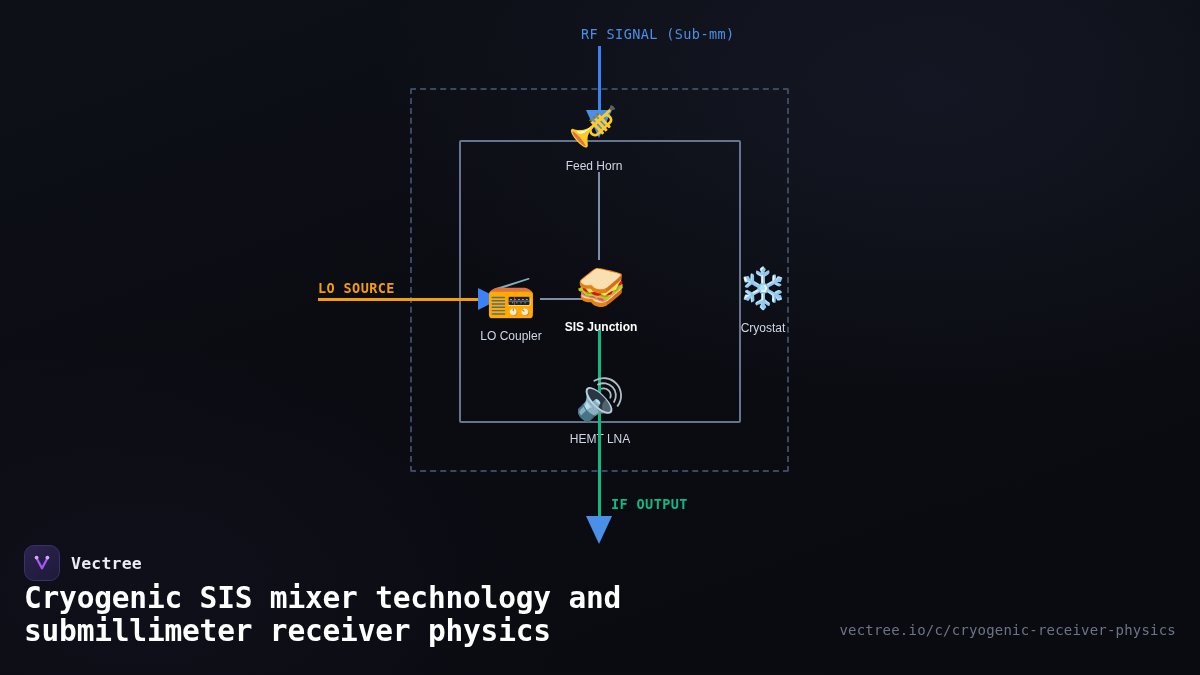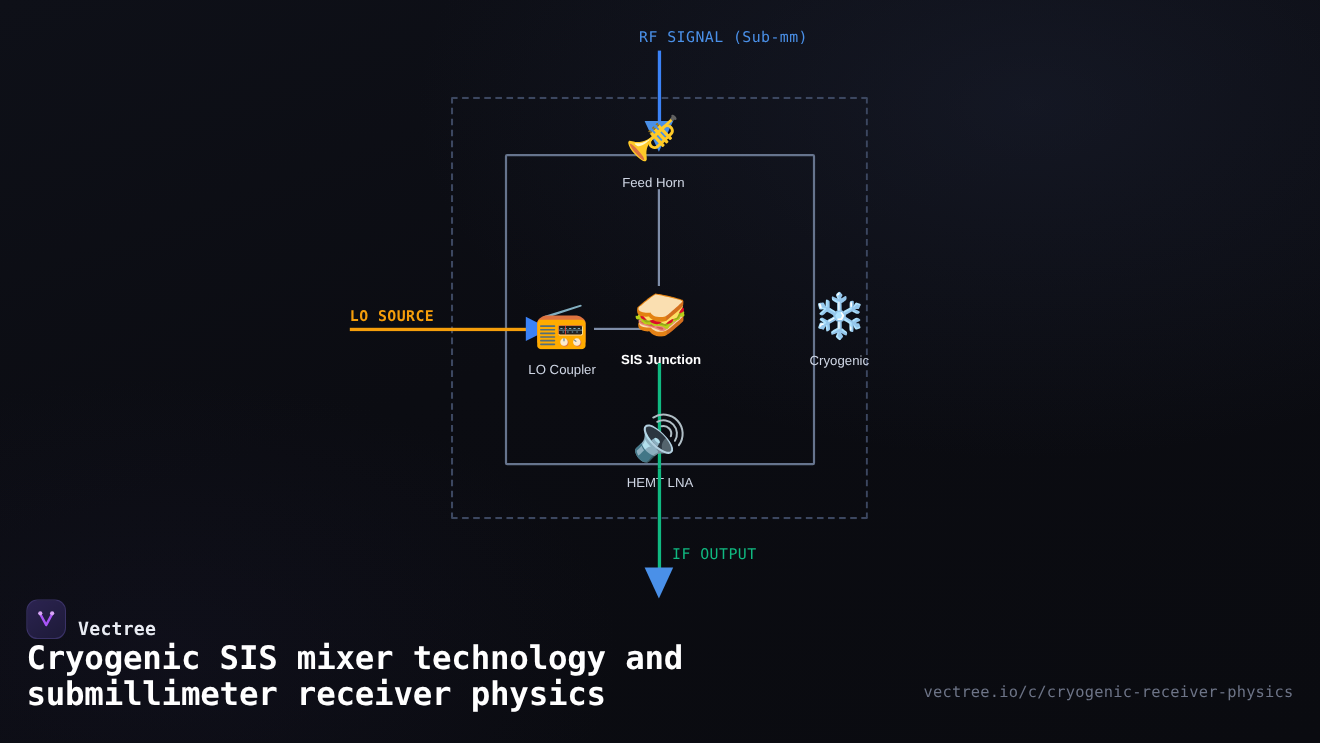--- a/index.html
+++ b/index.html
@@ -82,21 +82,21 @@
 
   
   .flow-label {
     font-family: "DejaVu Sans Mono", monospace;
     font-size: 13.5px;
     letter-spacing: 0.4px;
     white-space: nowrap;
   }
   .lbl-rf  { left: 581px; top: 26px;  color: #4a90e8; }
   .lbl-lo  { left: 318px; top: 280px; color: #f59e0b; font-weight: bold; }
-  .lbl-if  { left: 611px; top: 496px; color: #10b981; }
+  .lbl-if  { left: 611px; top: 496px; color: #10b981; font-weight: bold; }
 
   
   .node {
     width: 150px;
     text-align: center;
     margin-left: -75px;
   }
   .node-icon {
     font-size: 40px;
     line-height: 46px;
@@ -122,21 +122,21 @@
   
   #footer {
     position: absolute;
     left: 0; top: 540px;
     width: 1200px; height: 135px;
   }
   .brand {
     position: absolute;
     left: 24px; top: 5px;
     display: flex;
-    align-items: flex-end;
+    align-items: center;
     gap: 11px;
   }
   .brand-logo {
     width: 34px; height: 34px;
     border-radius: 10px;
     background: linear-gradient(145deg, #2b2350 0%, #1d1a38 100%);
     border: 1px solid #3a3266;
     display: flex;
     align-items: center;
     justify-content: center;
@@ -200,21 +200,21 @@
 
     <div class="abs lo-mix-line"></div>
 
     <div class="abs node n-sis">
       <div class="node-icon">🥪</div>
       <div class="node-label strong">SIS Junction</div>
     </div>
 
     <div class="abs node n-cryo">
       <div class="node-icon">❄️</div>
-      <div class="node-label">Cryogenic</div>
+      <div class="node-label">Cryostat</div>
     </div>
 
     <div class="abs line-v if-line-a"></div>
 
     <div class="abs node n-hemt">
       <div class="node-icon">🔊</div>
       <div class="node-label">HEMT LNA</div>
     </div>
 
     <div class="abs line-v if-line-b"></div>

